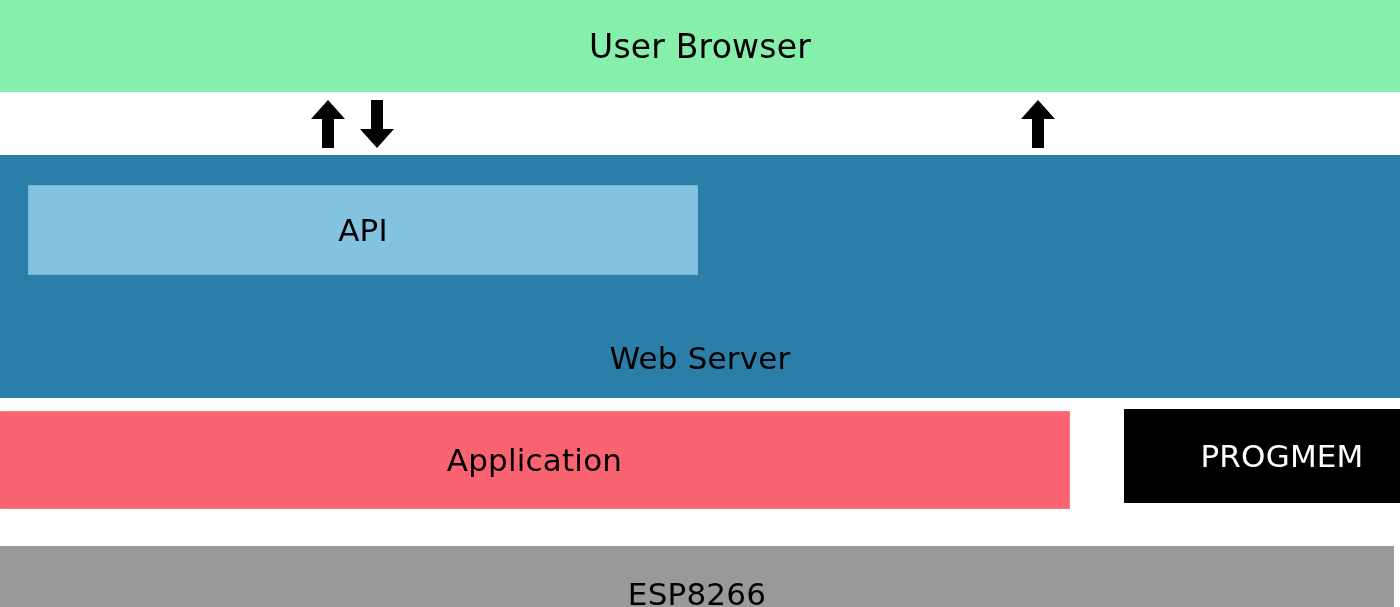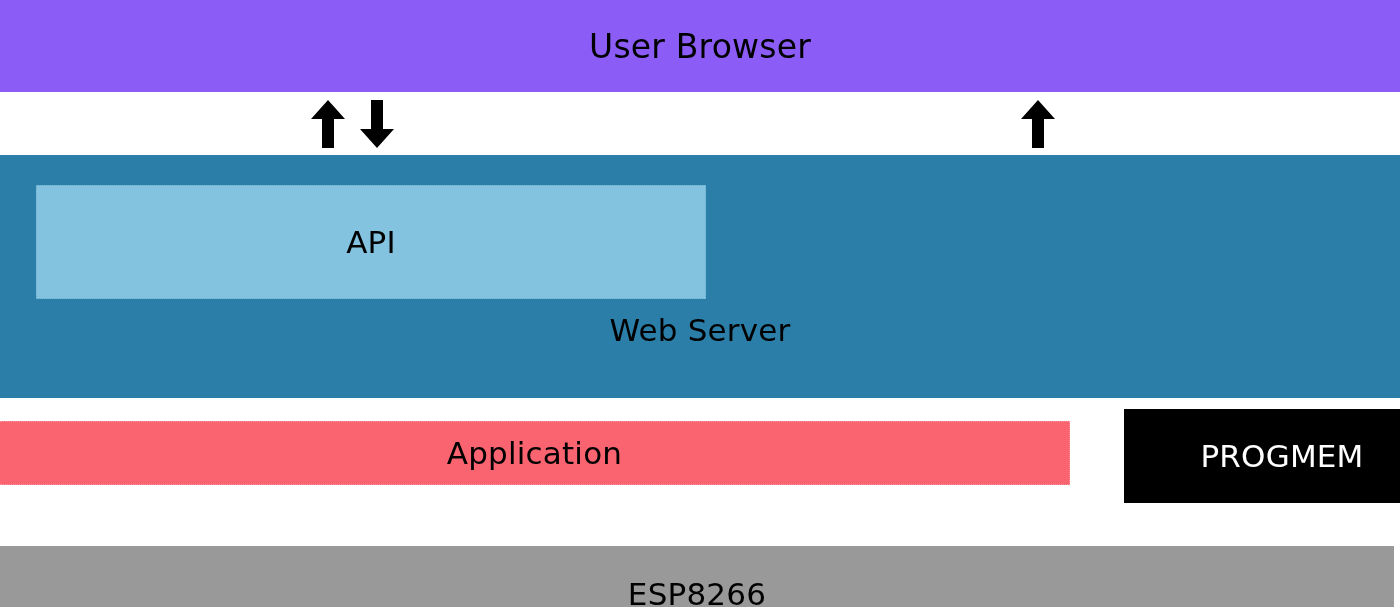--- a/index.html
+++ b/index.html
@@ -31,21 +31,21 @@
     line-height: 1;
     white-space: nowrap;
   }
 
   
   #user-browser {
     left: 0;
     top: 0;
     width: 1400px;
     height: 92px;
-    background: #8b5cf6;
+    background: #86efac;
   }
   #user-browser .label {
     font-size: 33px;
     color: #000000;
   }
 
   
   #arrow-zone {
     position: absolute;
     left: 0;
@@ -65,62 +65,61 @@
 
   
   #web-server {
     left: 0;
     top: 155px;
     width: 1400px;
     height: 243px;
     background: #2a7ea8;
     align-items: flex-end;
     justify-content: center;
-    padding-bottom: 52px;
+    padding-bottom: 24px;
   }
   #web-server > .label {
     font-size: 31px;
     color: #000000;
   }
   .subbox {
     position: absolute;
     background: #83c3e0;
     border: 1px dotted #6aaed0;
     box-sizing: border-box;
     display: flex;
     align-items: center;
     justify-content: center;
   }
   #api-box {
-    left: 36px;
+    left: 28px;
     top: 185px;
     width: 670px;
-    height: 114px;
+    height: 90px;
   }
   #web-interface-box {
     left: 705px;
     top: 185px;
     width: 656px;
     height: 90px;
   }
   .subbox .label {
     font-size: 31px;
     color: #000000;
   }
 
   
   #application {
     left: 0;
     top: 411px;
     width: 1070px;
-    height: 64px;
+    height: 98px;
     background: #fa6471;
     border: 1px dotted #f8949c;
     border-left: none;
-    margin-top: 10px;
   }
   #application .label {
     font-size: 31px;
     color: #000000;
   }
 
   
   #progmem {
     left: 1124px;
     top: 409px;

